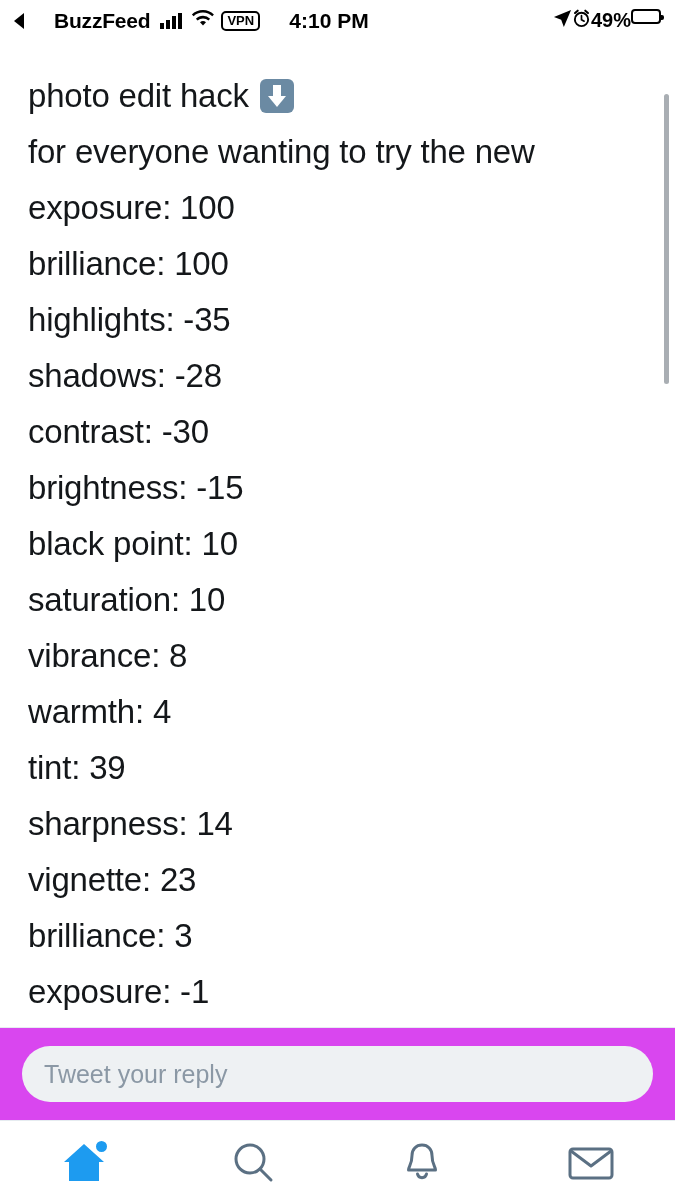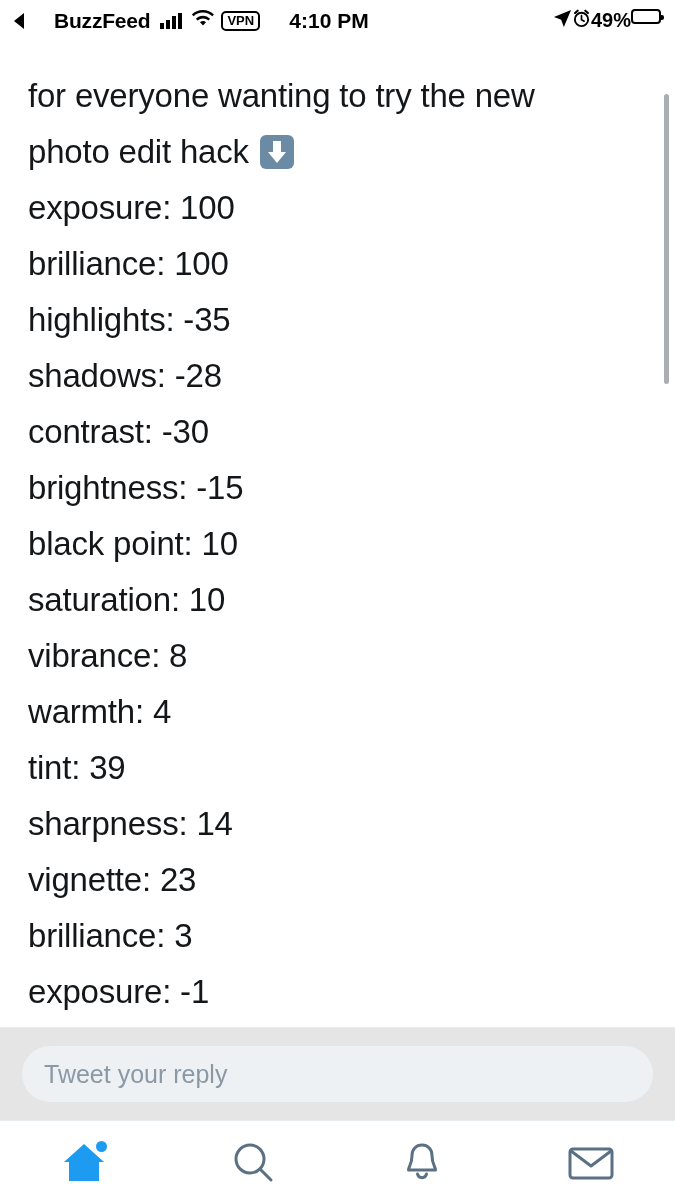--- a/index.html
+++ b/index.html
@@ -173,21 +173,21 @@
     background: #9aa0a6;
     border-radius: 3px;
     opacity: 0.85;
   }
 
   
   .reply-section {
     border-top: 1px solid #e6ecf0;
     padding: 18px 22px;
     box-sizing: border-box;
-    background: #e5e5e5;
+    background: #d946ef;
   }
   .reply-input {
     width: 100%;
     height: 56px;
     background: #eef1f3;
     border: none;
     border-radius: 28px;
     padding: 0 22px;
     font-size: 25px;
     color: #657786;
@@ -265,22 +265,22 @@
     </span>
     <span class="battery-pct">49%</span>
     <span class="battery">
       <span class="battery-fill" id="battery-fill" style="width: 49%; background: rgb(246, 197, 68);"></span>
     </span>
   </div>
 </div>
 
 <div class="content-area">
   <div class="tweet-text">
+    <div class="tweet-line"><span>photo edit hack</span> <span class="arrow-emoji"></span></div>
     <div class="tweet-line">for everyone wanting to try the new</div>
-    <div class="tweet-line"><span>photo edit hack</span> <span class="arrow-emoji"></span></div>
     <div class="tweet-line">exposure: 100</div>
     <div class="tweet-line">brilliance: 100</div>
     <div class="tweet-line">highlights: -35</div>
     <div class="tweet-line">shadows: -28</div>
     <div class="tweet-line">contrast: -30</div>
     <div class="tweet-line">brightness: -15</div>
     <div class="tweet-line">black point: 10</div>
     <div class="tweet-line">saturation: 10</div>
     <div class="tweet-line">vibrance: 8</div>
     <div class="tweet-line">warmth: 4</div>

